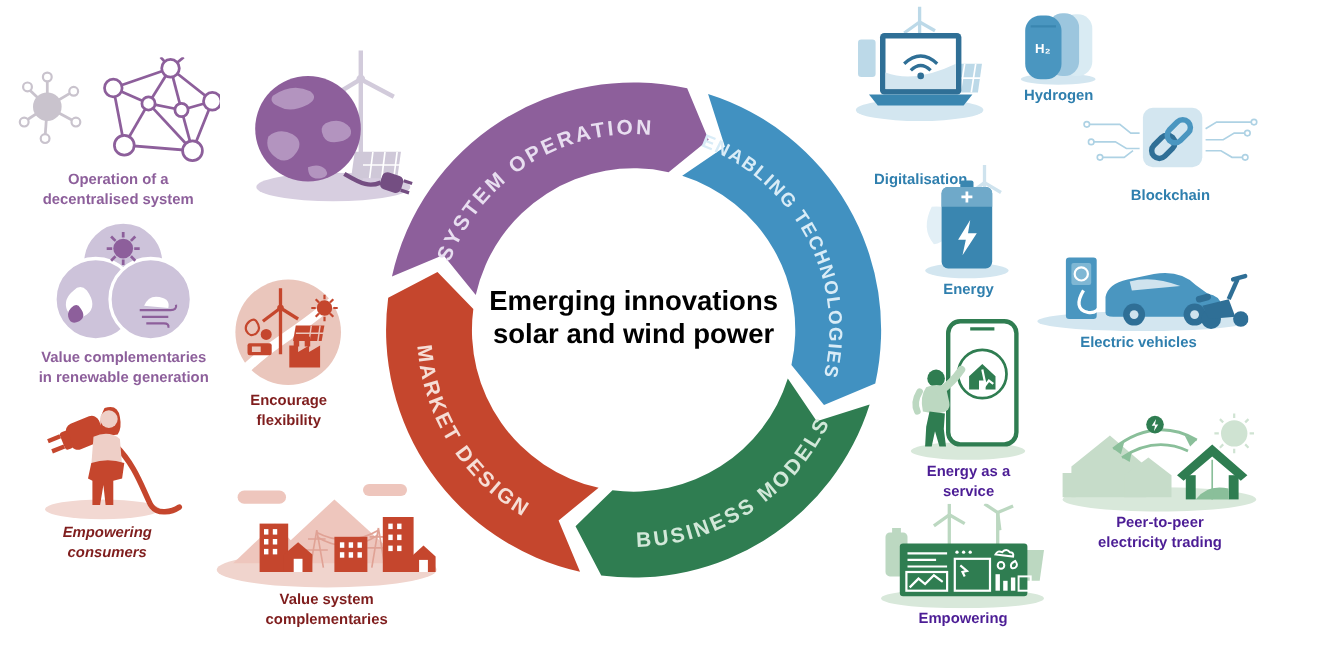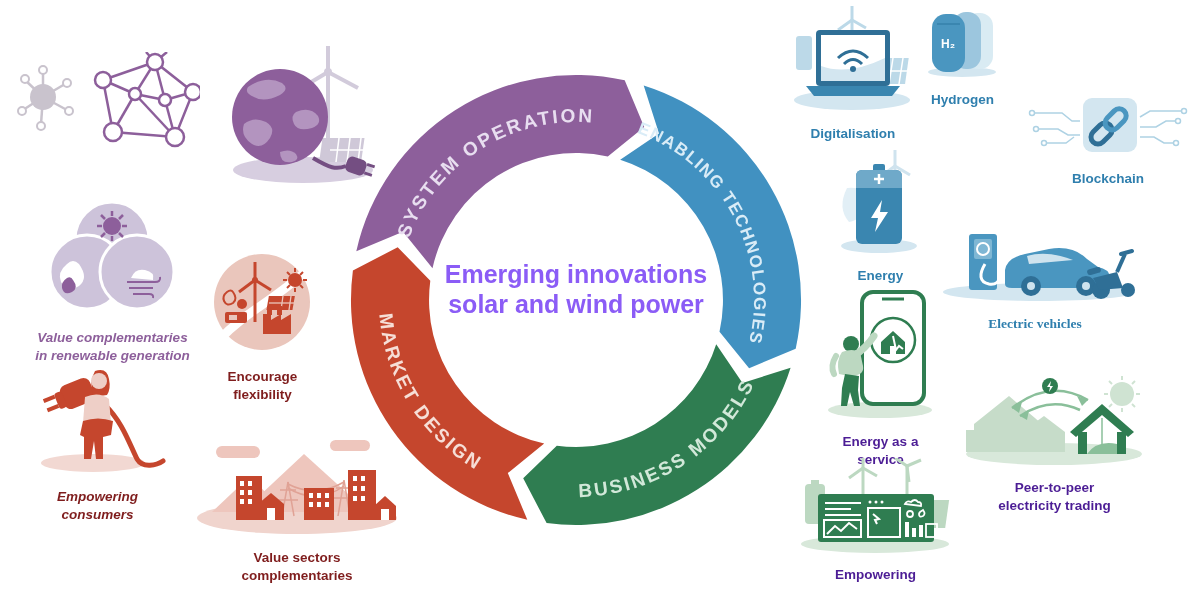--- a/index.html
+++ b/index.html
@@ -6,26 +6,26 @@
   .canvas{
     position:relative;width:1200px;height:602px;background:#ffffff;overflow:hidden;
     font-family:"Liberation Sans","DejaVu Sans",sans-serif;
   }
   .ring-svg{position:absolute;left:0;top:0;}
   .ring-label{font-weight:bold;letter-spacing:2.5px;font-size:19px;}
   .ring-label.tight{font-size:17px;letter-spacing:1.5px;}
   .center-title{
     position:absolute;left:406px;top:260px;width:340px;
     text-align:center;font-weight:bold;font-size:25px;line-height:1.18;
-    color:#8b5cf6;
+    color:#000000;
   }
   .item{position:absolute;display:flex;flex-direction:column;align-items:center;justify-content:flex-end;}
   .item .label{
     font-weight:bold;font-size:13.5px;line-height:1.3;text-align:center;
-    white-space:pre-line;margin-top:13px;
+    white-space:pre-line;margin-top:0;
   }
   .c-purple{color:#8d5f9b}
   .c-red{color:#7f1d1d}
   .c-blue{color:#2f7fae}
   .c-green{color:#4c1d95}
 </style>
 </head>
 <body>
 
 <div class="canvas">
@@ -97,20 +97,22 @@
       <g fill="#fff" stroke="#8d5f9b" stroke-width="2.5">
         <circle cx="88" cy="28" r="8"></circle>
           <circle cx="140" cy="10" r="8"></circle>
           <circle cx="178" cy="40" r="8"></circle>
         <circle cx="160" cy="85" r="9"></circle>
           <circle cx="98" cy="80" r="9"></circle>
         <circle cx="120" cy="42" r="6"></circle>
           <circle cx="150" cy="48" r="6"></circle>
       </g>
     </svg>
+    <span class="label c-purple">Operation of a
+decentralised system</span>
   </div>
 
   <div class="item" style="left:218px;top:42px;width:165px;">
     <svg width="165" height="145" viewBox="0 0 165 145">
       <ellipse cx="85" cy="128" rx="70" ry="13" fill="#d7cee0"></ellipse>
       <g stroke="#d2cbdb" stroke-width="4" fill="none">
         <line x1="110" y1="30" x2="110" y2="122"></line>
         <line x1="110" y1="30" x2="110" y2="4"></line>
           <line x1="110" y1="30" x2="80" y2="48"></line>
           <line x1="110" y1="30" x2="140" y2="46"></line>
@@ -134,21 +136,21 @@
       </g>
       <path d="M95,116 C112,126 118,128 128,124" stroke="#744e82" stroke-width="4" fill="none"></path>
       <g transform="rotate(18 138 124)">
         <rect x="128" y="116" width="20" height="16" rx="5" fill="#744e82"></rect>
         <line x1="148" y1="119" x2="156" y2="119" stroke="#744e82" stroke-width="3"></line>
         <line x1="148" y1="128" x2="156" y2="128" stroke="#744e82" stroke-width="3"></line>
       </g>
     </svg>
   </div>
 
-  <div class="item" style="left:15px;top:196px;width:195px;font-style:italic;">
+  <div class="item" style="left:15px;top:196px;width:195px;">
     <svg width="195" height="120" viewBox="0 0 195 120">
       <g fill="#cdc3da" stroke="#fff" stroke-width="3">
         <circle cx="97" cy="43" r="37"></circle>
         <circle cx="72" cy="76" r="37"></circle>
         <circle cx="122" cy="76" r="37"></circle>
       </g>
       <g>
         <circle cx="97" cy="30" r="9" fill="#8d5f9b"></circle>
         <g stroke="#8d5f9b" stroke-width="2.5">
           <line x1="97" y1="15" x2="97" y2="20"></line>
@@ -277,25 +279,25 @@
           <rect x="161" y="38" width="4" height="5"></rect>
           <rect x="169" y="38" width="4" height="5"></rect>
           <rect x="161" y="48" width="4" height="5"></rect>
           <rect x="169" y="48" width="4" height="5"></rect>
           <rect x="161" y="58" width="4" height="5"></rect>
           <rect x="169" y="58" width="4" height="5"></rect>
         </g>
       <path d="M182,82 v-14 l11,-10 11,10 v14 Z" fill="#c5462d"></path>
         <rect x="189" y="71" width="8" height="11" fill="#fff"></rect>
     </svg>
-    <span class="label c-red">Value sectors
+    <span class="label c-red">Value system
 complementaries</span>
   </div>
 
-  <div class="item" style="left:788px;top:6px;width:130px;">
+  <div class="item" style="left:772px;top:6px;width:130px;gap:42px;">
     <svg width="130" height="106" viewBox="0 0 130 106">
       <g stroke="#bcd9e8" stroke-width="3" fill="none">
         <line x1="64" y1="14" x2="64" y2="44"></line>
         <line x1="64" y1="14" x2="64" y2="0"></line>
           <line x1="64" y1="14" x2="50" y2="24"></line>
           <line x1="64" y1="14" x2="78" y2="22"></line>
       </g>
       <rect x="8" y="30" width="16" height="34" rx="3" fill="#bcd9e8"></rect>
       <g>
         <rect x="90" y="52" width="38" height="26" fill="#bcd9e8" transform="skewX(-8)"></rect>
@@ -325,21 +327,21 @@
       <ellipse cx="47" cy="64" rx="34" ry="5" fill="#d3e6f0"></ellipse>
       <rect x="50" y="5" width="28" height="56" rx="13" fill="#d9ebf3"></rect>
       <rect x="38" y="4" width="28" height="57" rx="13" fill="#9cc6de"></rect>
       <rect x="17" y="6" width="33" height="58" rx="14" fill="#4a96c0"></rect>
       <line x1="22" y1="16" x2="45" y2="16" stroke="#3a86b0" stroke-width="2"></line>
       <text x="33" y="40" text-anchor="middle" font-size="12" font-weight="bold" fill="#fff">H₂</text>
     </svg>
     <span class="label c-blue">Hydrogen</span>
   </div>
 
-  <div class="item" style="left:1028px;top:95px;width:160px;">
+  <div class="item" style="left:984px;top:95px;width:160px;gap:12px;">
     <svg width="160" height="62" viewBox="0 0 160 62">
       <g stroke="#aed2e4" stroke-width="1.5" fill="#fff">
         <polyline points="4,18 34,18 44,26 52,26" fill="none"></polyline>
           <circle cx="4" cy="18" r="2.5"></circle>
         <polyline points="8,34 30,34 40,40 52,40" fill="none"></polyline>
           <circle cx="8" cy="34" r="2.5"></circle>
         <polyline points="16,48 38,48 46,42" fill="none"></polyline>
           <circle cx="16" cy="48" r="2.5"></circle>
         <polyline points="112,22 122,16 142,16 156,16" fill="none"></polyline>
           <circle cx="156" cy="16" r="2.5"></circle>
@@ -370,21 +372,21 @@
       <rect x="40" y="16" width="12" height="8" rx="2" fill="#3a86b0"></rect>
       <rect x="23" y="22" width="46" height="74" rx="6" fill="#3a86b0"></rect>
       <path d="M23,40 h46 v-12 q0,-6 -6,-6 h-34 q-6,0 -6,6 Z" fill="#6fa9c9"></path>
       <line x1="41" y1="31" x2="51" y2="31" stroke="#fff" stroke-width="2.5"></line>
       <line x1="46" y1="26" x2="46" y2="36" stroke="#fff" stroke-width="2.5"></line>
       <path d="M49,52 L38,70 h7 L42,84 L55,64 h-8 Z" fill="#fff"></path>
     </svg>
     <span class="label c-blue">Energy</span>
   </div>
 
-  <div class="item" style="left:935px;top:208px;width:200px;font-family:Liberation Serif, serif;">
+  <div class="item" style="left:935px;top:208px;width:200px;">
     <svg width="200" height="94" viewBox="0 0 200 94">
       <ellipse cx="104" cy="84" rx="96" ry="9" fill="#d3e6f0"></ellipse>
       <rect x="34" y="26" width="28" height="56" rx="3" fill="#4a96c0"></rect>
       <rect x="39" y="31" width="18" height="20" rx="2" fill="#7fb7d4"></rect>
       <circle cx="48" cy="41" r="6" fill="none" stroke="#fff" stroke-width="2"></circle>
       <path d="M50,56 C44,66 44,74 54,76 C66,78 64,66 70,64" stroke="#fff" stroke-width="3" fill="none"></path>
       <path d="M70,76 L70,62 Q72,50 90,46 L114,41 Q138,37 152,51 L163,59 Q174,61 175,69 L175,76 Q175,80 169,80 L77,80 Q70,80 70,76 Z" fill="#4a96c0"></path>
       <path d="M92,48 Q112,42 138,52 L94,56 Z" fill="#cfe3ee"></path>
       <circle cx="96" cy="78" r="10" fill="#2f6f96"></circle>
         <circle cx="96" cy="78" r="4" fill="#cfe3ee"></circle>

